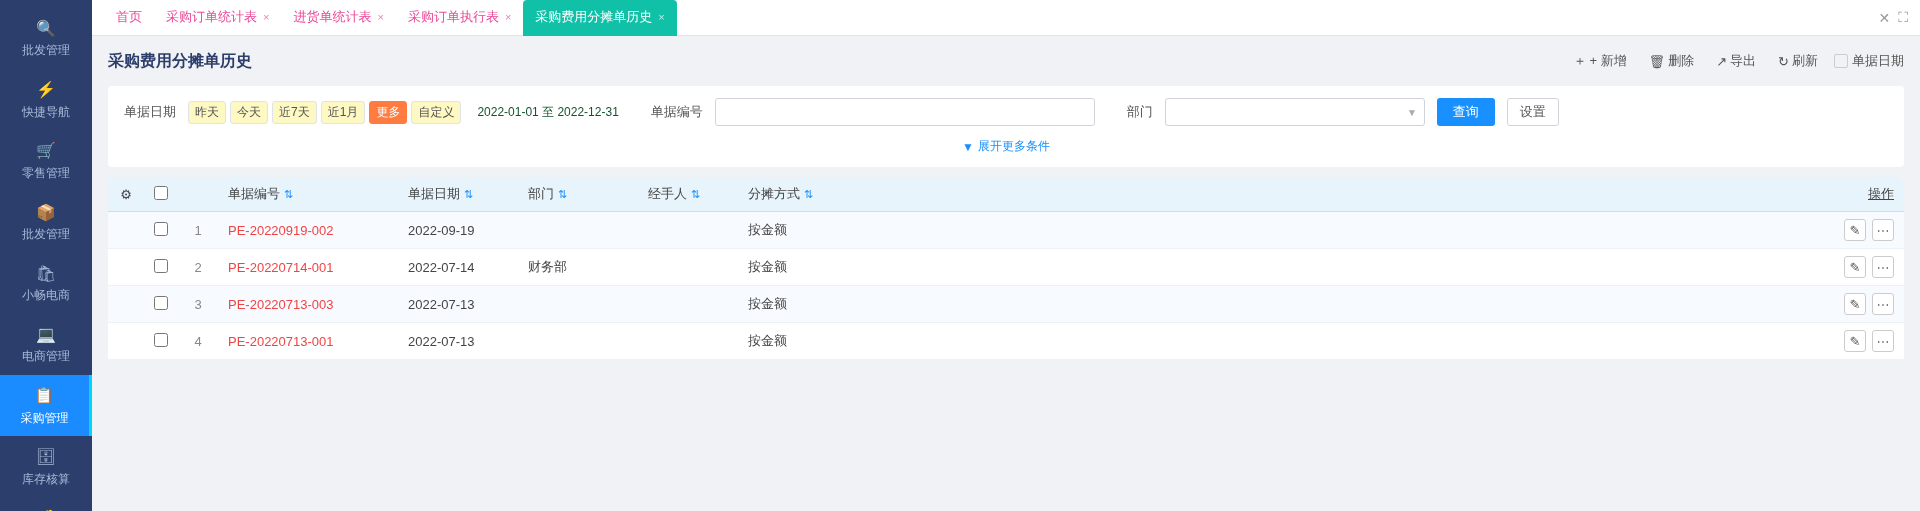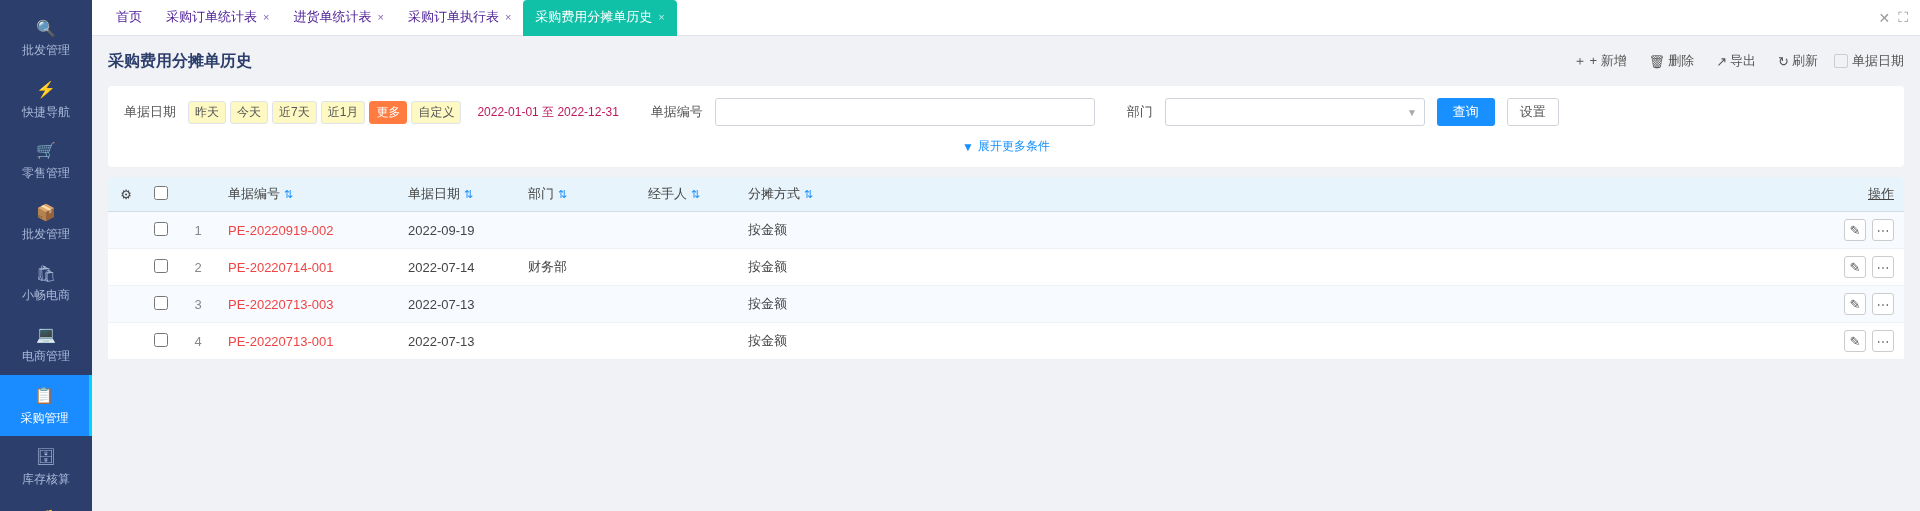--- a/index.html
+++ b/index.html
@@ -46,21 +46,21 @@
       padding: 0 12px;
       height: 36px;
       flex-shrink: 0;
     }
     .tab {
       display: flex;
       align-items: center;
       padding: 0 12px;
       height: 36px;
       font-size: 13px;
-      color: #4c1d95;
+      color: #ec4899;
       cursor: pointer;
       border-bottom: 2px solid transparent;
       white-space: nowrap;
       gap: 4px;
     }
     .tab.active {
       color: #fff;
       background: #10c1a8;
       border-radius: 4px 4px 0 0;
       border-bottom: 2px solid #10c1a8;
@@ -162,21 +162,21 @@
       color: #555;
       background: #fef9c3;
     }
     .date-btn.more {
       background: #ff7b3f;
       color: #fff;
       border-color: #ff7b3f;
     }
     .date-range-text {
       font-size: 12px;
-      color: #be185d;
+      color: #14532d;
       margin-left: 4px;
     }
     .search-input-wrap {
       display: flex;
       align-items: center;
       flex: 1;
       max-width: 380px;
     }
     .search-input {
       width: 100%;

